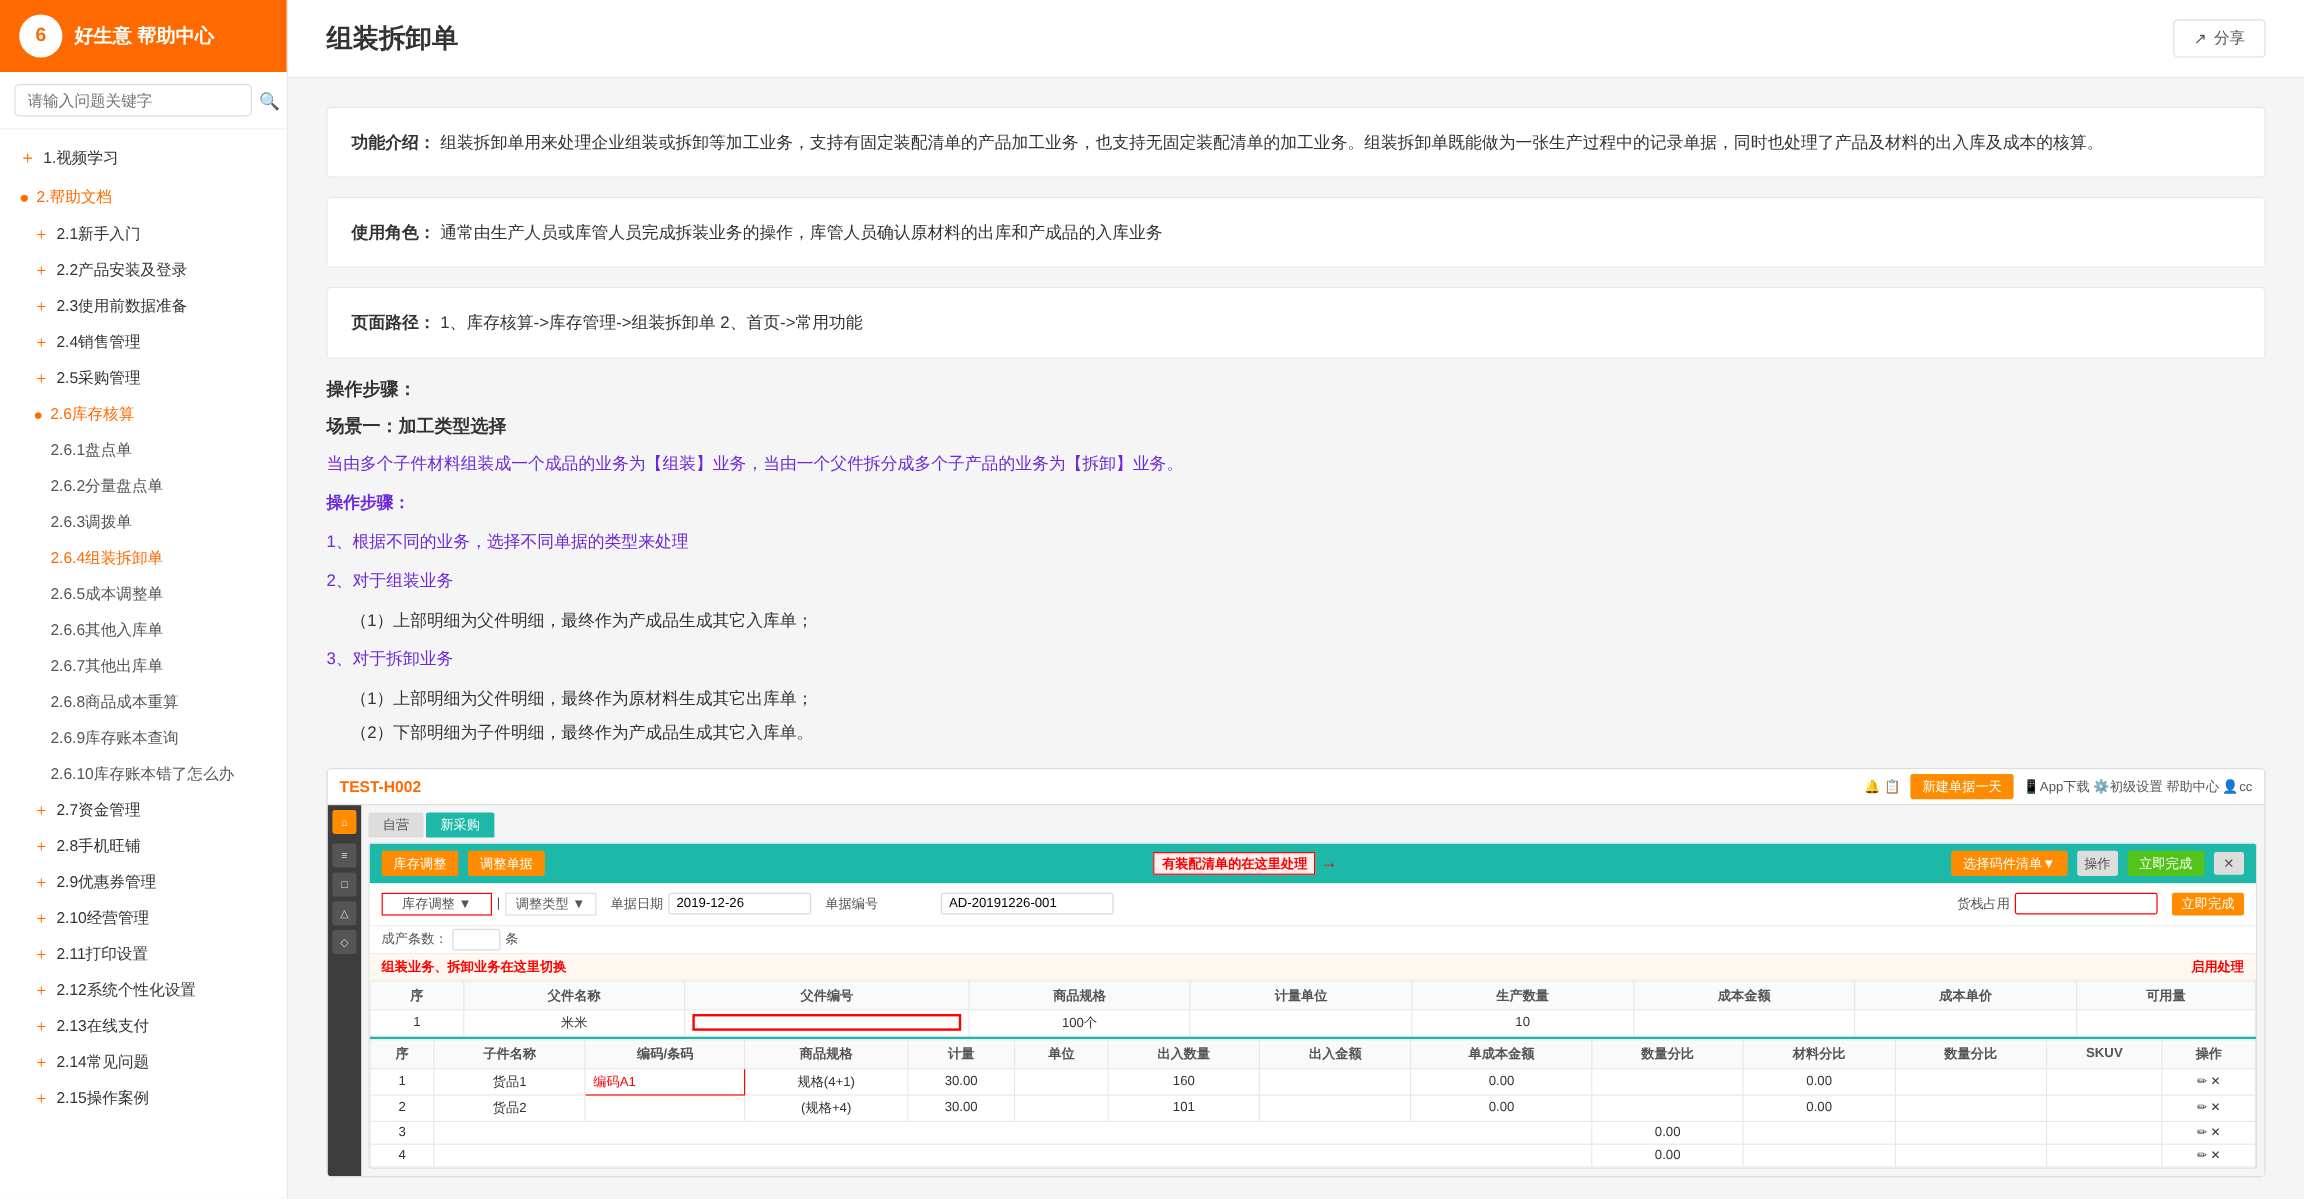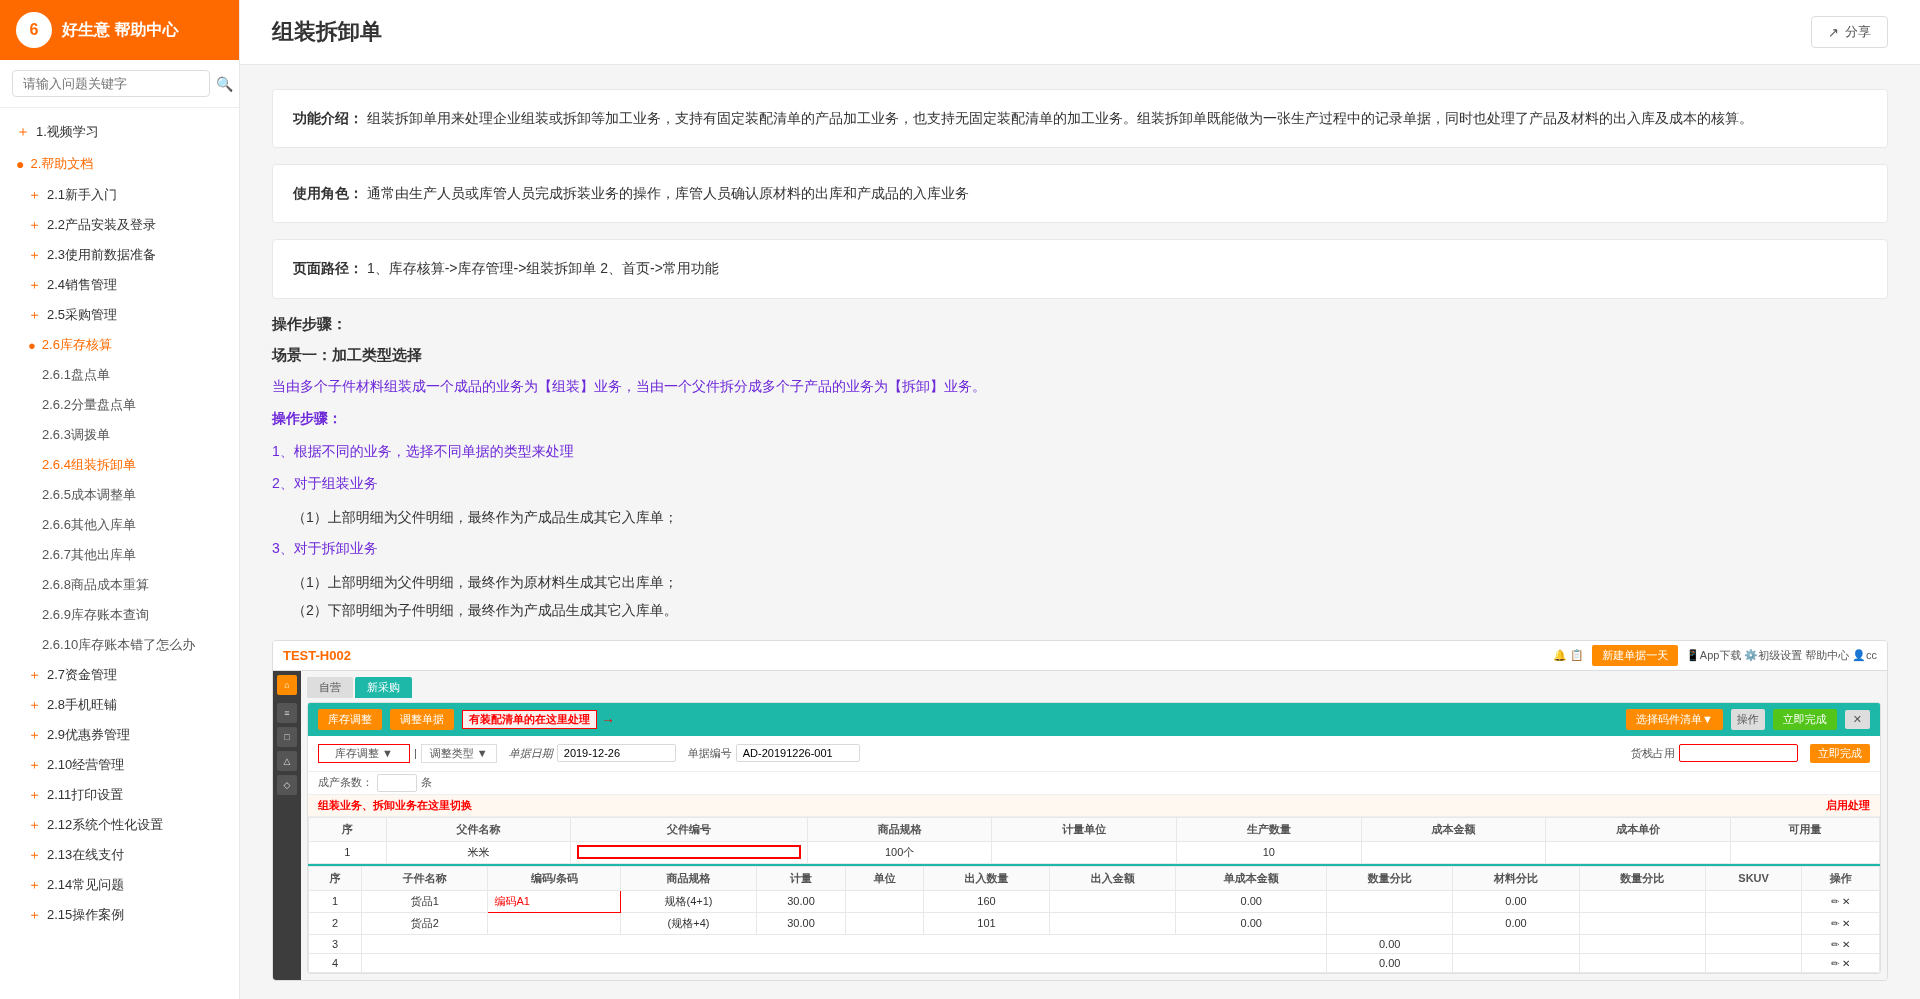--- a/index.html
+++ b/index.html
@@ -455,43 +455,43 @@
             <div style="display:flex;gap:2px;margin-bottom:4px;">
               <div style="background:#ddd;padding:3px 12px;border-radius:2px 2px 0 0;font-size:11px;color:#555;">自营</div>
               <div style="background:#1db8a8;padding:3px 12px;border-radius:2px 2px 0 0;font-size:11px;color:#fff;">新采购</div>
             </div>
 
             <div class="mock-inner">
 
               <div class="mock-toolbar">
                 <button style="background:#ff8c00;color:#fff;border:none;padding:3px 10px;border-radius:2px;font-size:11px;">库存调整</button>
                 <button style="background:#ff8c00;color:#fff;border:none;padding:3px 10px;border-radius:2px;font-size:11px;">调整单据</button>
-                <div style="flex:1;display:flex;">
+                <div style="flex:1;display:flex;justify-content:center;">
                   <span style="color:red;font-size:11px;font-weight:bold;border:1px solid red;padding:1px 6px;background:#fff0f0;">有装配清单的在这里处理</span>
                   <span style="color:red;font-size:14px;margin:0 4px;">→</span>
                 </div>
                 <button style="background:#ff8c00;color:#fff;border:none;padding:3px 10px;border-radius:2px;font-size:11px;">选择码件清单▼</button>
                 <button style="background:#ddd;color:#555;border:none;padding:3px 6px;border-radius:2px;font-size:11px;">操作</button>
                 <button style="background:#52c41a;color:#fff;border:none;padding:3px 10px;border-radius:2px;font-size:11px;">立即完成</button>
                 <button style="background:#ddd;color:#555;border:none;padding:3px 8px;border-radius:2px;font-size:11px;">✕</button>
               </div>
 
               <div class="mock-form-row">
                 <div class="mock-form-item">
                   <span style="font-size:11px;color:#555;border:1px solid red;padding:1px 16px;">库存调整 ▼</span>
                   <span style="font-size:11px;color:#555;">|</span>
                   <span style="font-size:11px;color:#555;border:1px solid #ddd;padding:1px 8px;">调整类型 ▼</span>
                 </div>
                 <div class="mock-form-item">
-                  <span style="font-size:11px;color:#555;font-style:italic;">单据日期</span>
+                  <span style="font-size:11px;color:#555;">单据日期</span>
                   <input class="mock-input" value="2019-12-26" readonly="" style="">
                 </div>
                 <div class="mock-form-item">
                   <span style="font-size:11px;color:#555;">单据编号</span>
-                  <input class="mock-input" value="AD-20191226-001" readonly="" style="width: 124px;">
+                  <input class="mock-input" value="AD-20191226-001" readonly="" style="width: 144px; margin-left: 48px;">
                 </div>
                 <div style="flex:1;"></div>
                 <div class="mock-form-item">
                   <span style="font-size:11px;color:#555;">货栈占用</span>
                   <input class="mock-input mock-input-highlight" readonly="" style="">
                 </div>
                 <button style="background:#ff8c00;color:#fff;border:none;padding:2px 8px;border-radius:2px;font-size:11px;">立即完成</button>
               </div>
 
               <div style="padding:2px 10px;display:flex;align-items:flex-end;gap:8px;border-bottom:1px solid #eee;">

